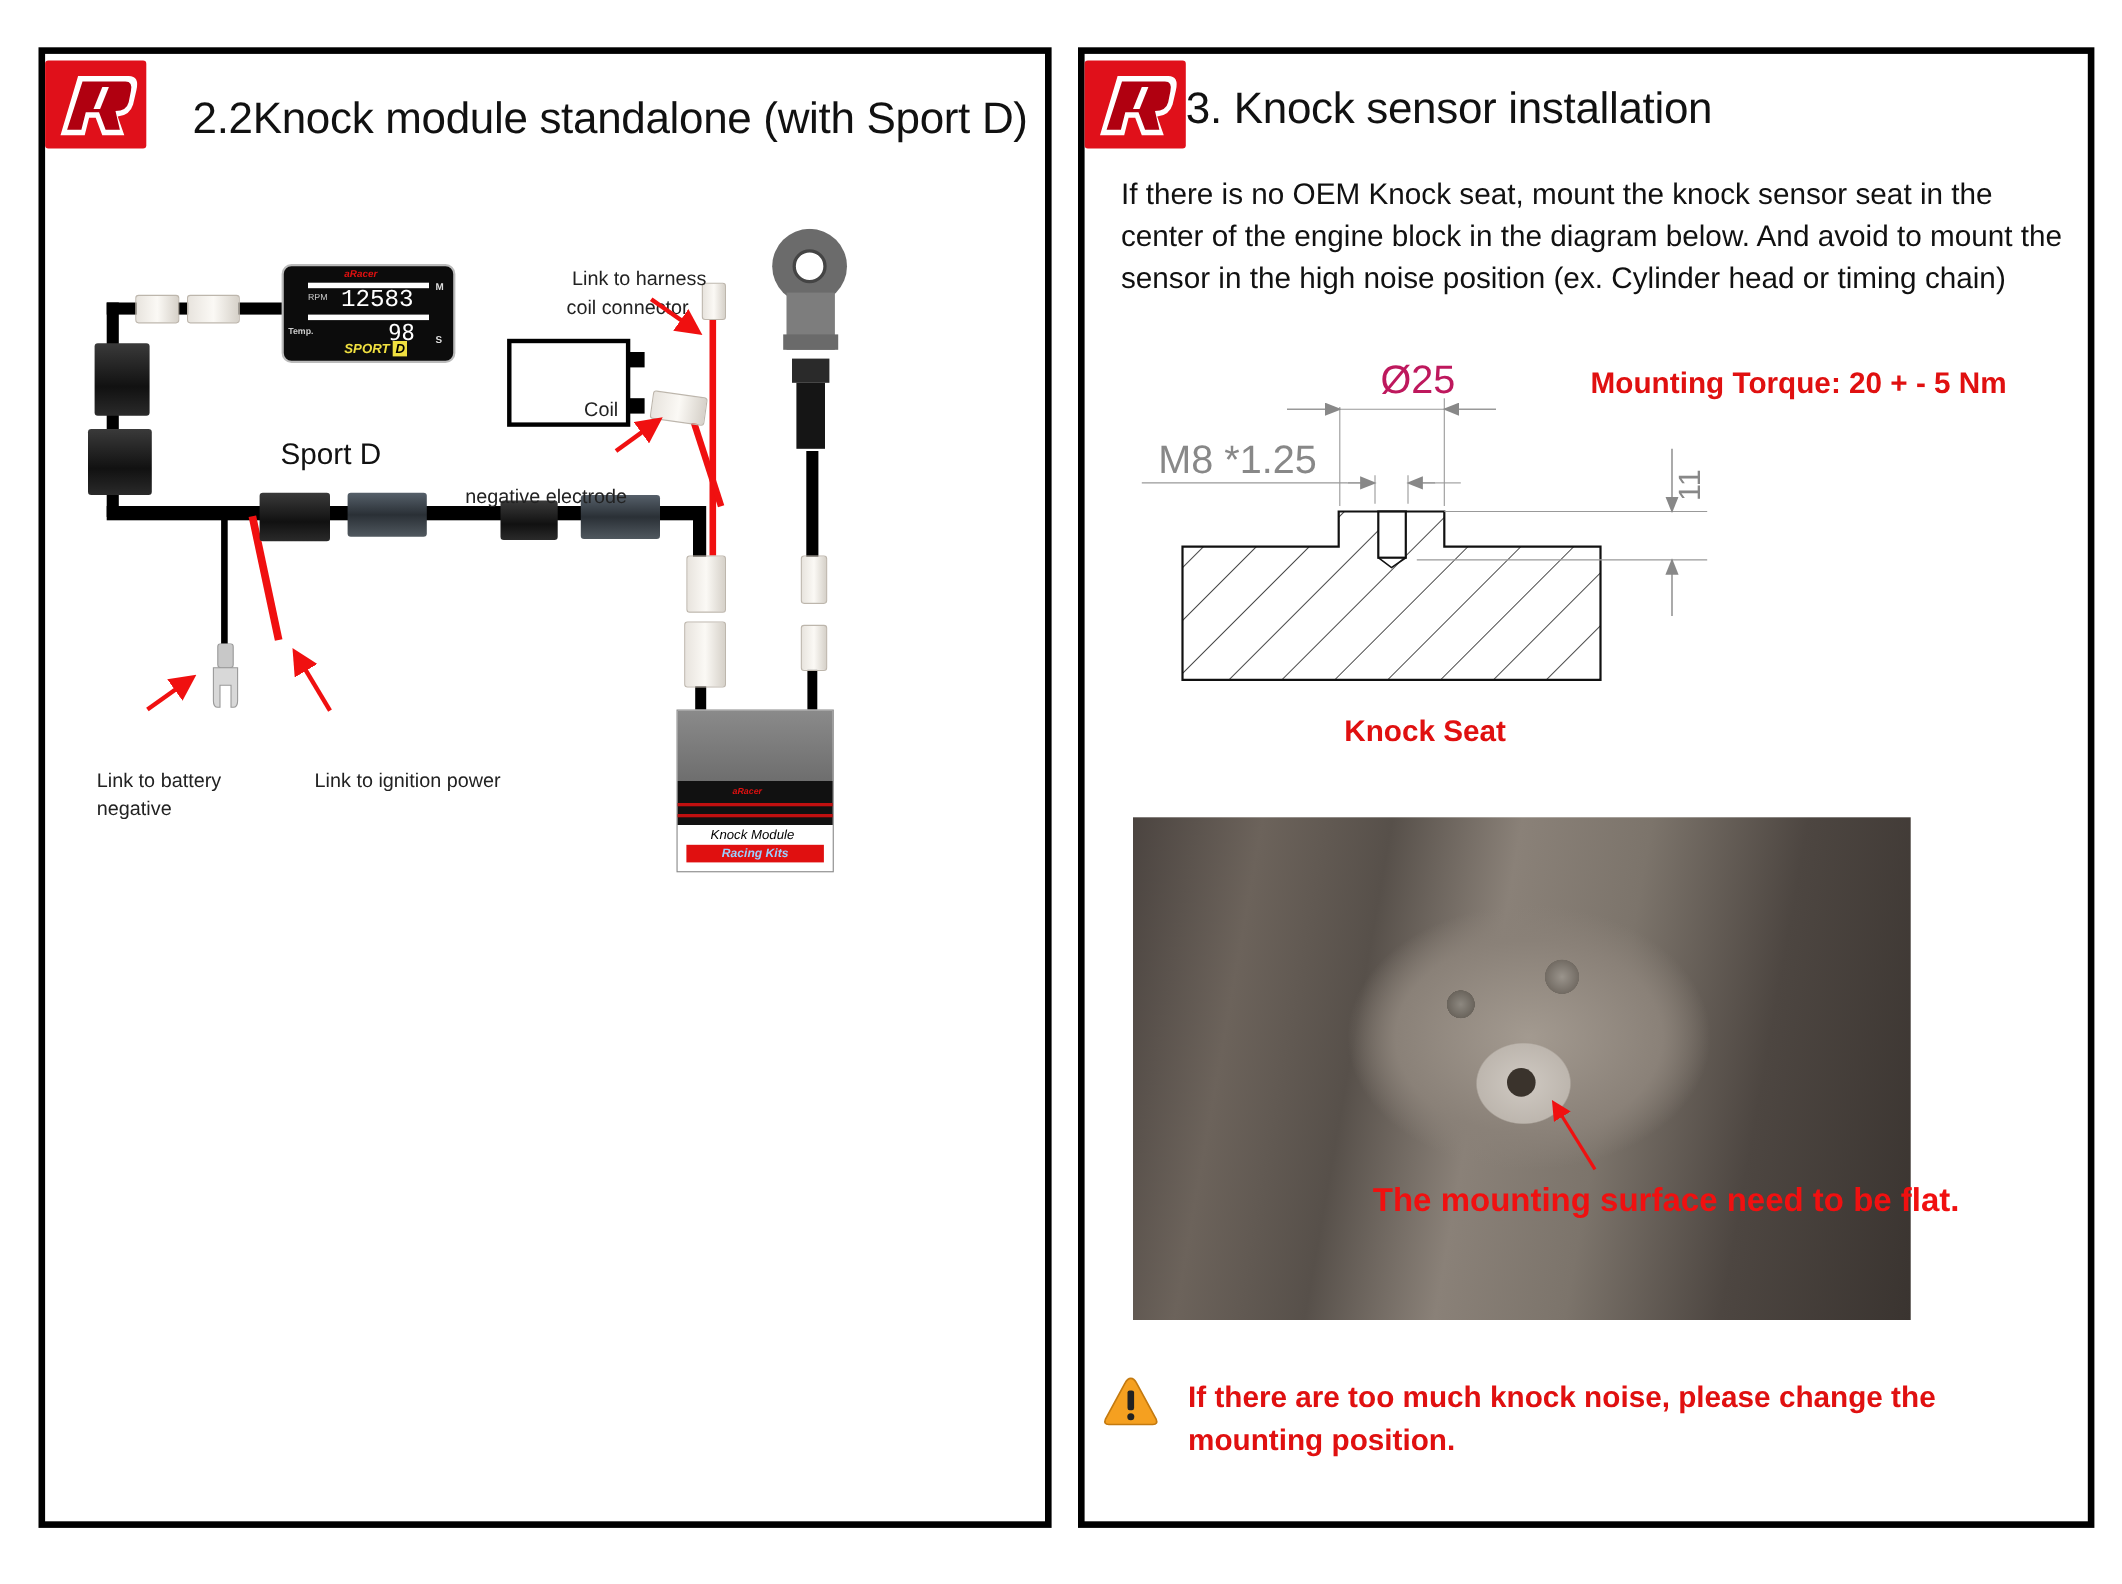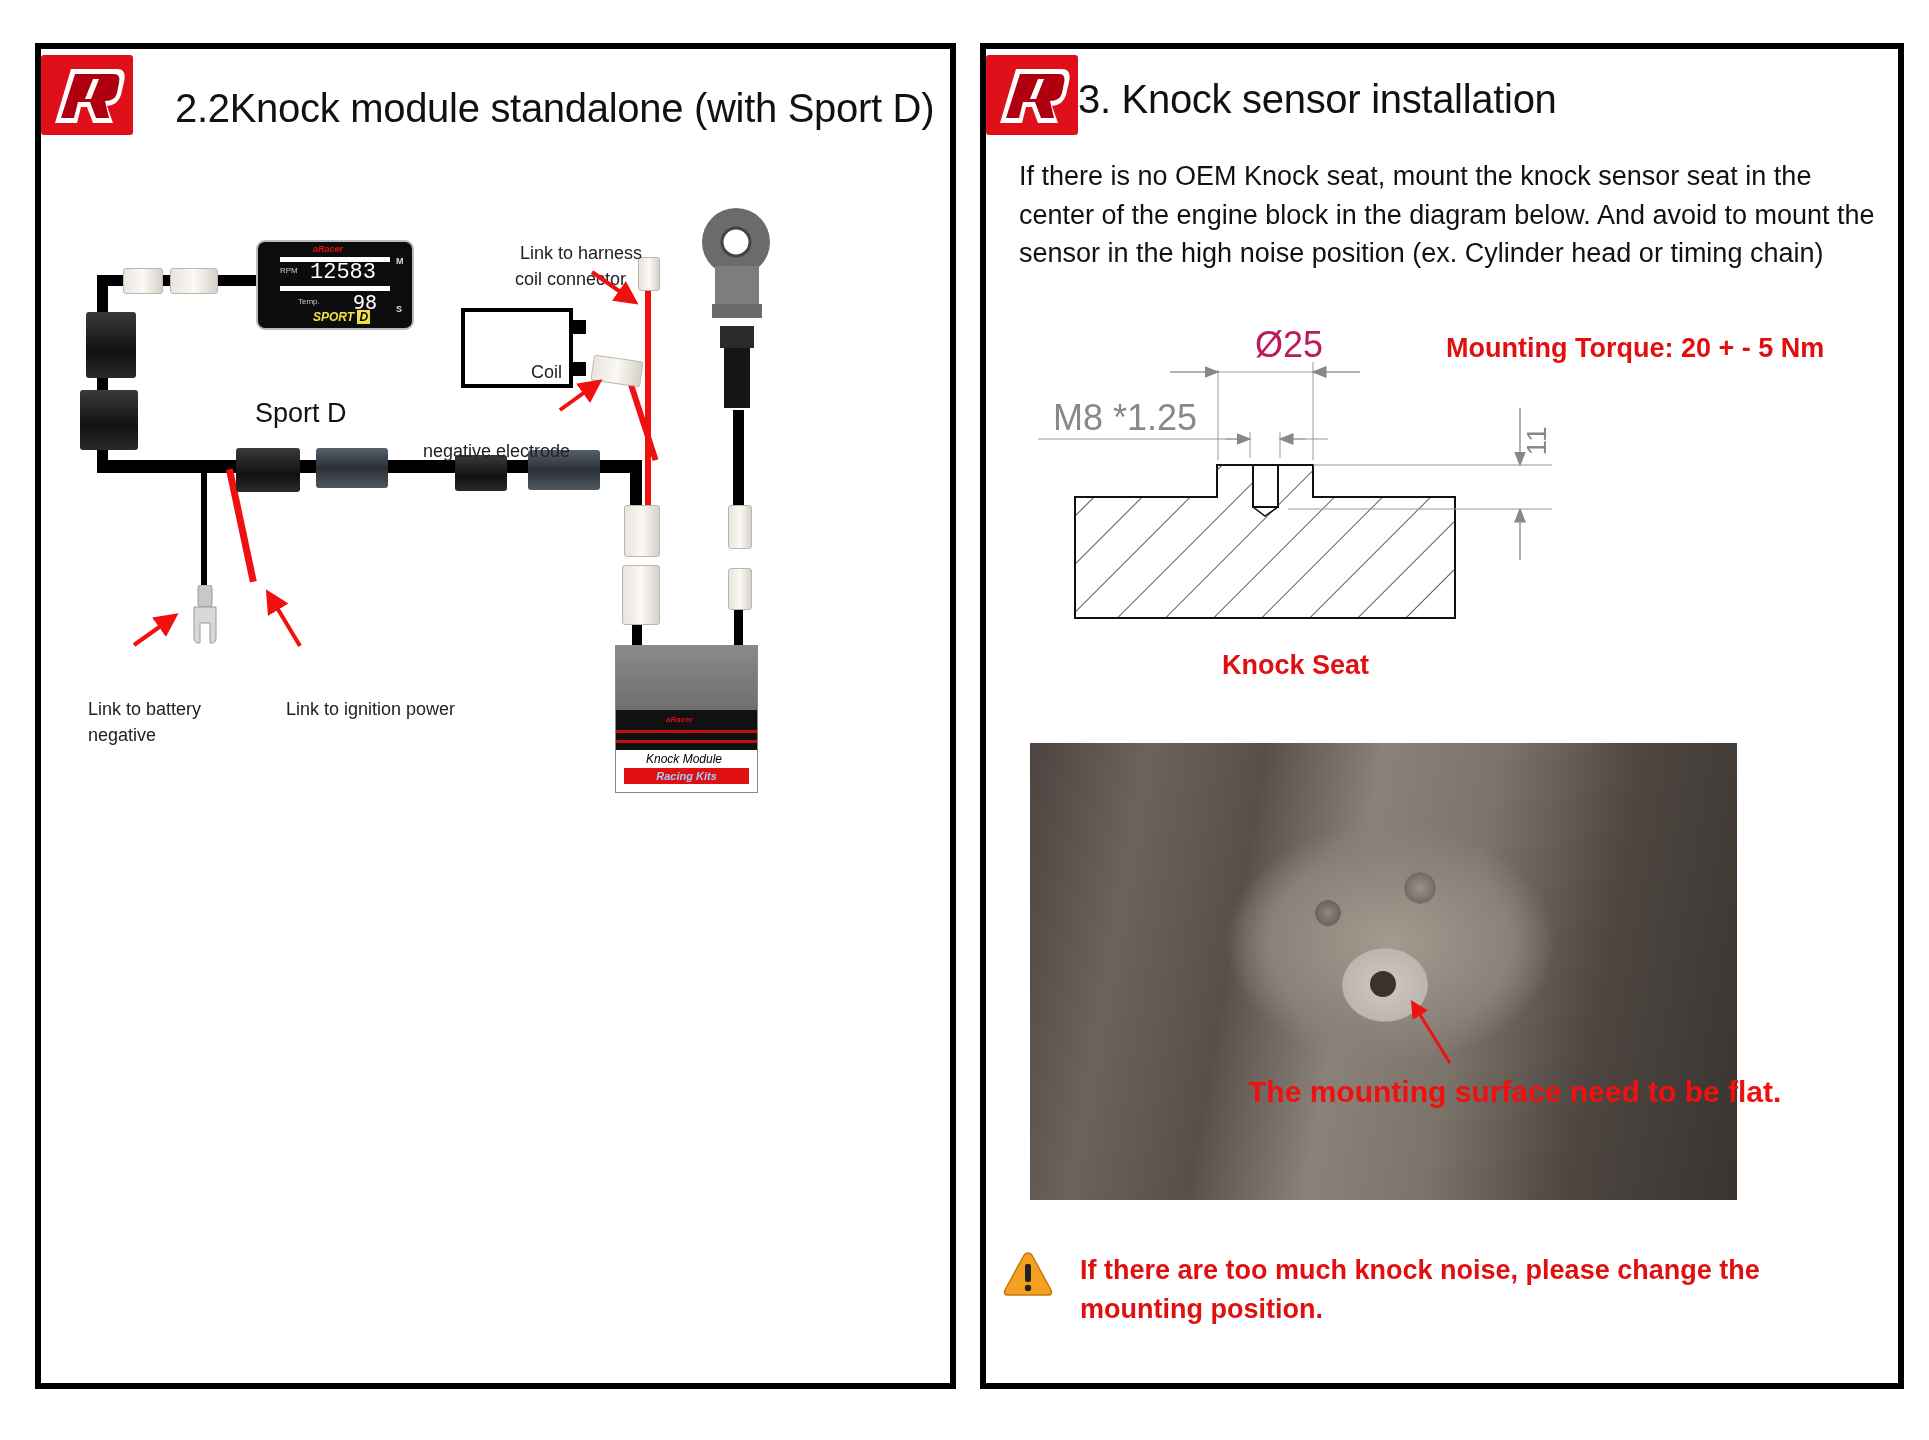--- a/index.html
+++ b/index.html
@@ -73,21 +73,21 @@
   <rect x="22" y="118" width="34" height="22" fill="#2a2a2a"></rect>
   <rect x="26" y="140" width="26" height="60" fill="#151515"></rect>
 </svg>
 
 <div class="abs" style="left:256px;top:240px;width:158px;height:90px;background:#0c0c0c;border-radius:9px;border:2px solid #bbb;box-sizing:border-box;">
   <div class="abs" style="left:55px;top:2px;font-size:9px;color:#e01010;font-style:italic;font-weight:bold;">aRacer</div>
   <div class="abs" style="left:22px;top:15px;width:110px;height:5px;background:#fff;"></div>
   <div class="abs" style="left:22px;top:24px;font-size:8px;color:#ccc;">RPM</div>
   <div class="abs" style="left:52px;top:18px;font-size:22px;color:#ffffff;font-family:Liberation Mono, monospace;">12583</div>
   <div class="abs" style="left:22px;top:44px;width:110px;height:5px;background:#fff;"></div>
-  <div class="abs" style="left:40px;top:55px;font-size:8px;color:#ccc;">Temp.</div>
+  <div class="abs" style="left:4px;top:55px;font-size:8px;color:#ccc;font-weight:bold;">Temp.</div>
   <div class="abs" style="left:95px;top:48px;font-size:20px;color:#fff;font-family:'DejaVu Sans Mono',monospace;">98</div>
   <div class="abs" style="left:55px;top:68px;font-size:12px;color:#f0e040;font-style:italic;font-weight:bold;">
     <span>SPORT</span>
     <span style="background:#f0e040;color:#000;padding:0 2px;">D</span>
   </div>
   <div class="abs" style="left:138px;top:14px;font-size:9px;color:#ddd;font-weight:bold;">M</div>
   <div class="abs" style="left:138px;top:62px;font-size:9px;color:#ddd;font-weight:bold;">S</div>
 </div>
 <div class="lbl" style="left:255px;top:358px;font-size:27px;line-height:34px;color:#111;">Sport D</div>
 

